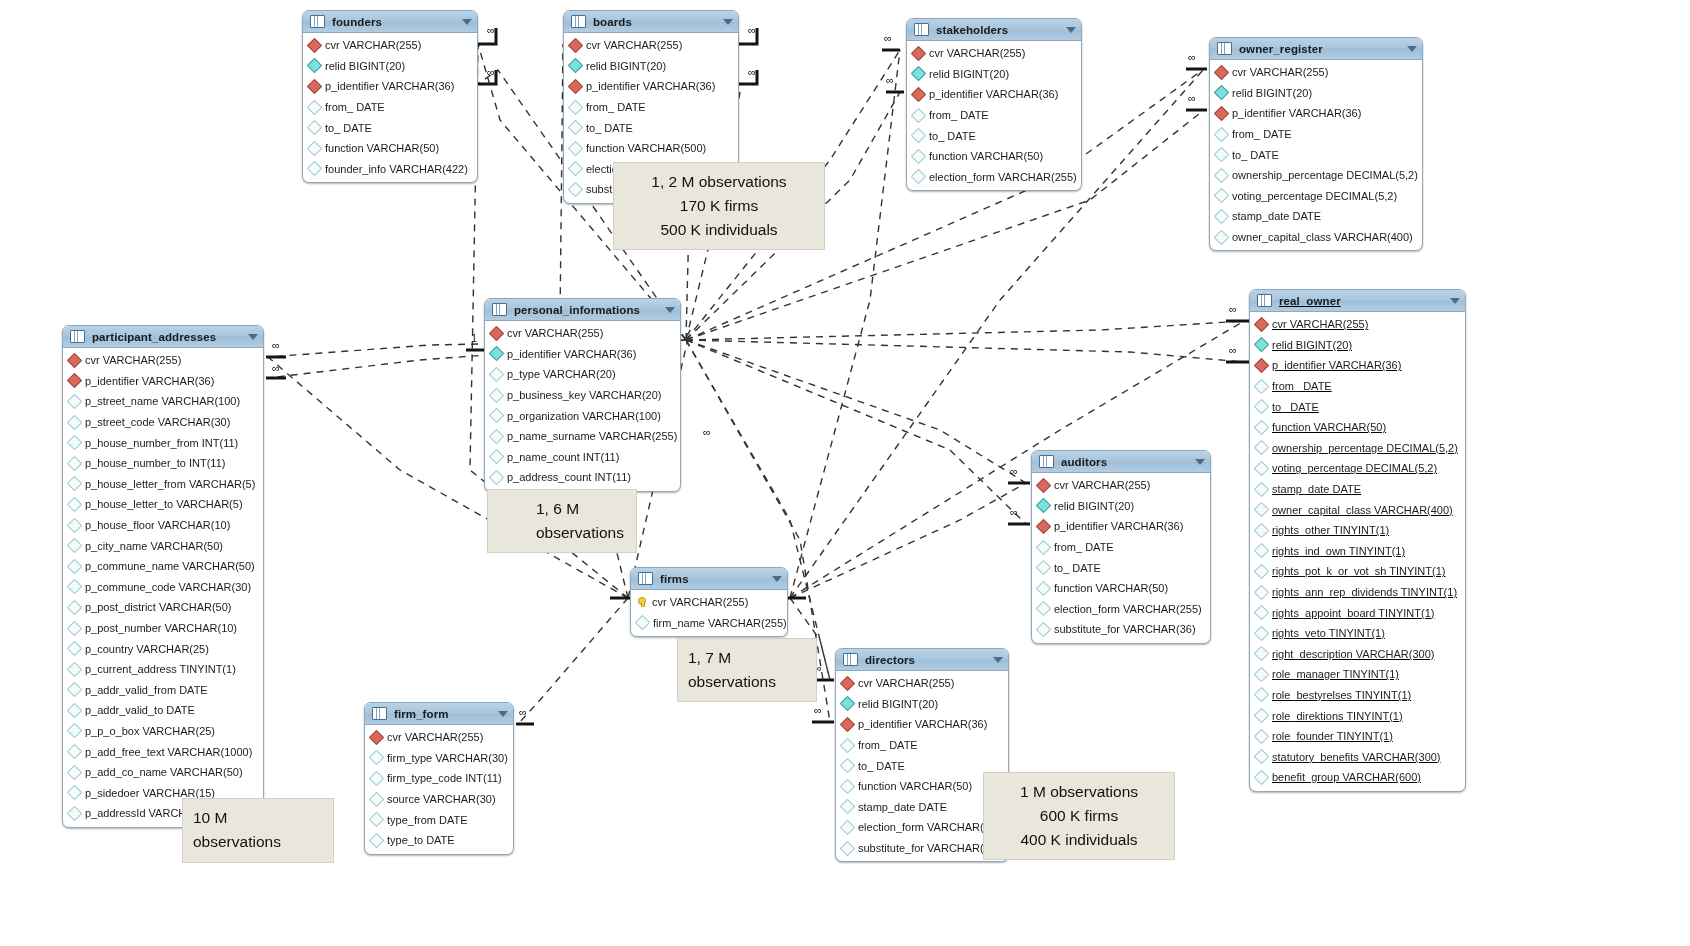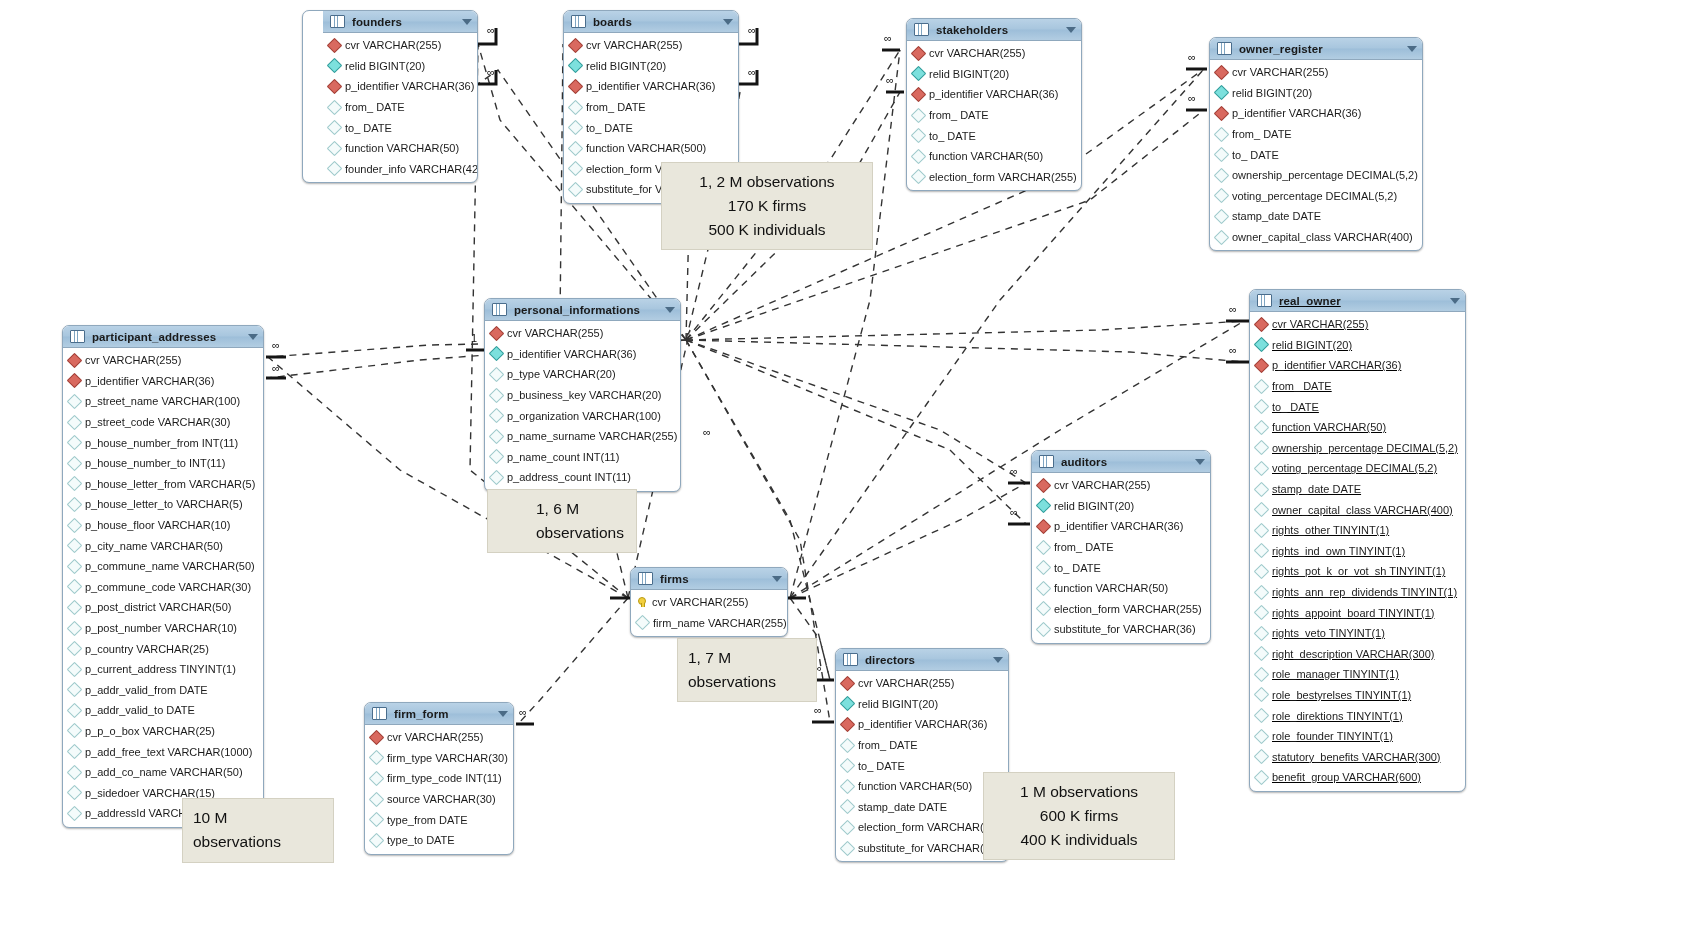--- a/index.html
+++ b/index.html
@@ -220,21 +220,21 @@
       <text x="814" y="714">∞</text>
       <text x="272" y="349">∞</text>
       <text x="272" y="372">∞</text>
       <text x="519" y="716">∞</text>
       <text x="703" y="436">∞</text>
       <text x="471" y="342">1</text>
     </g>
   </svg>
 
   <div id="tables-layer">
-      <div class="tbl" style="left: 302px; top: 10px; width: 176px; padding-left: 20px;">
+      <div class="tbl" style="left: 302px; top: 10px; width: 176px;">
         <div class="tbl-hd">
           <span class="tbl-ico"></span>
           <span class="tbl-nm">founders</span>
           <span class="tbl-caret"></span>
         </div>
         <div class="tbl-bd">
           <div class="fld">
             <span class="dia pk"></span>
             <span class="fld-txt">cvr VARCHAR(255)</span>
           </div>
@@ -761,21 +761,21 @@
             <span class="fld-txt">type_from DATE</span>
           </div>
           <div class="fld">
             <span class="dia nul"></span>
             <span class="fld-txt">type_to DATE</span>
           </div>
         </div>
       </div>
     </div>
   <div id="notes-layer">
-      <div class="note" style="left: 613px; top: 162px; width: 212px; min-height: 84px; margin-left: 48px;">1, 2 M observations
+      <div class="note" style="left: 613px; top: 162px; width: 212px; min-height: 84px;">1, 2 M observations
 170 K firms
 500 K individuals</div>
       <div class="note note-l" style="left: 487px; top: 489px; width: 150px; min-height: 62px; padding-left: 48px;">1, 6 M
 observations</div>
       <div class="note note-l" style="left: 677px; top: 638px; width: 140px; min-height: 62px;">1, 7 M
 observations</div>
       <div class="note" style="left: 983px; top: 772px; width: 192px; min-height: 86px;">1 M observations
 600 K firms
 400 K individuals</div>
       <div class="note note-l" style="left: 182px; top: 798px; width: 152px; min-height: 65px;">10 M

